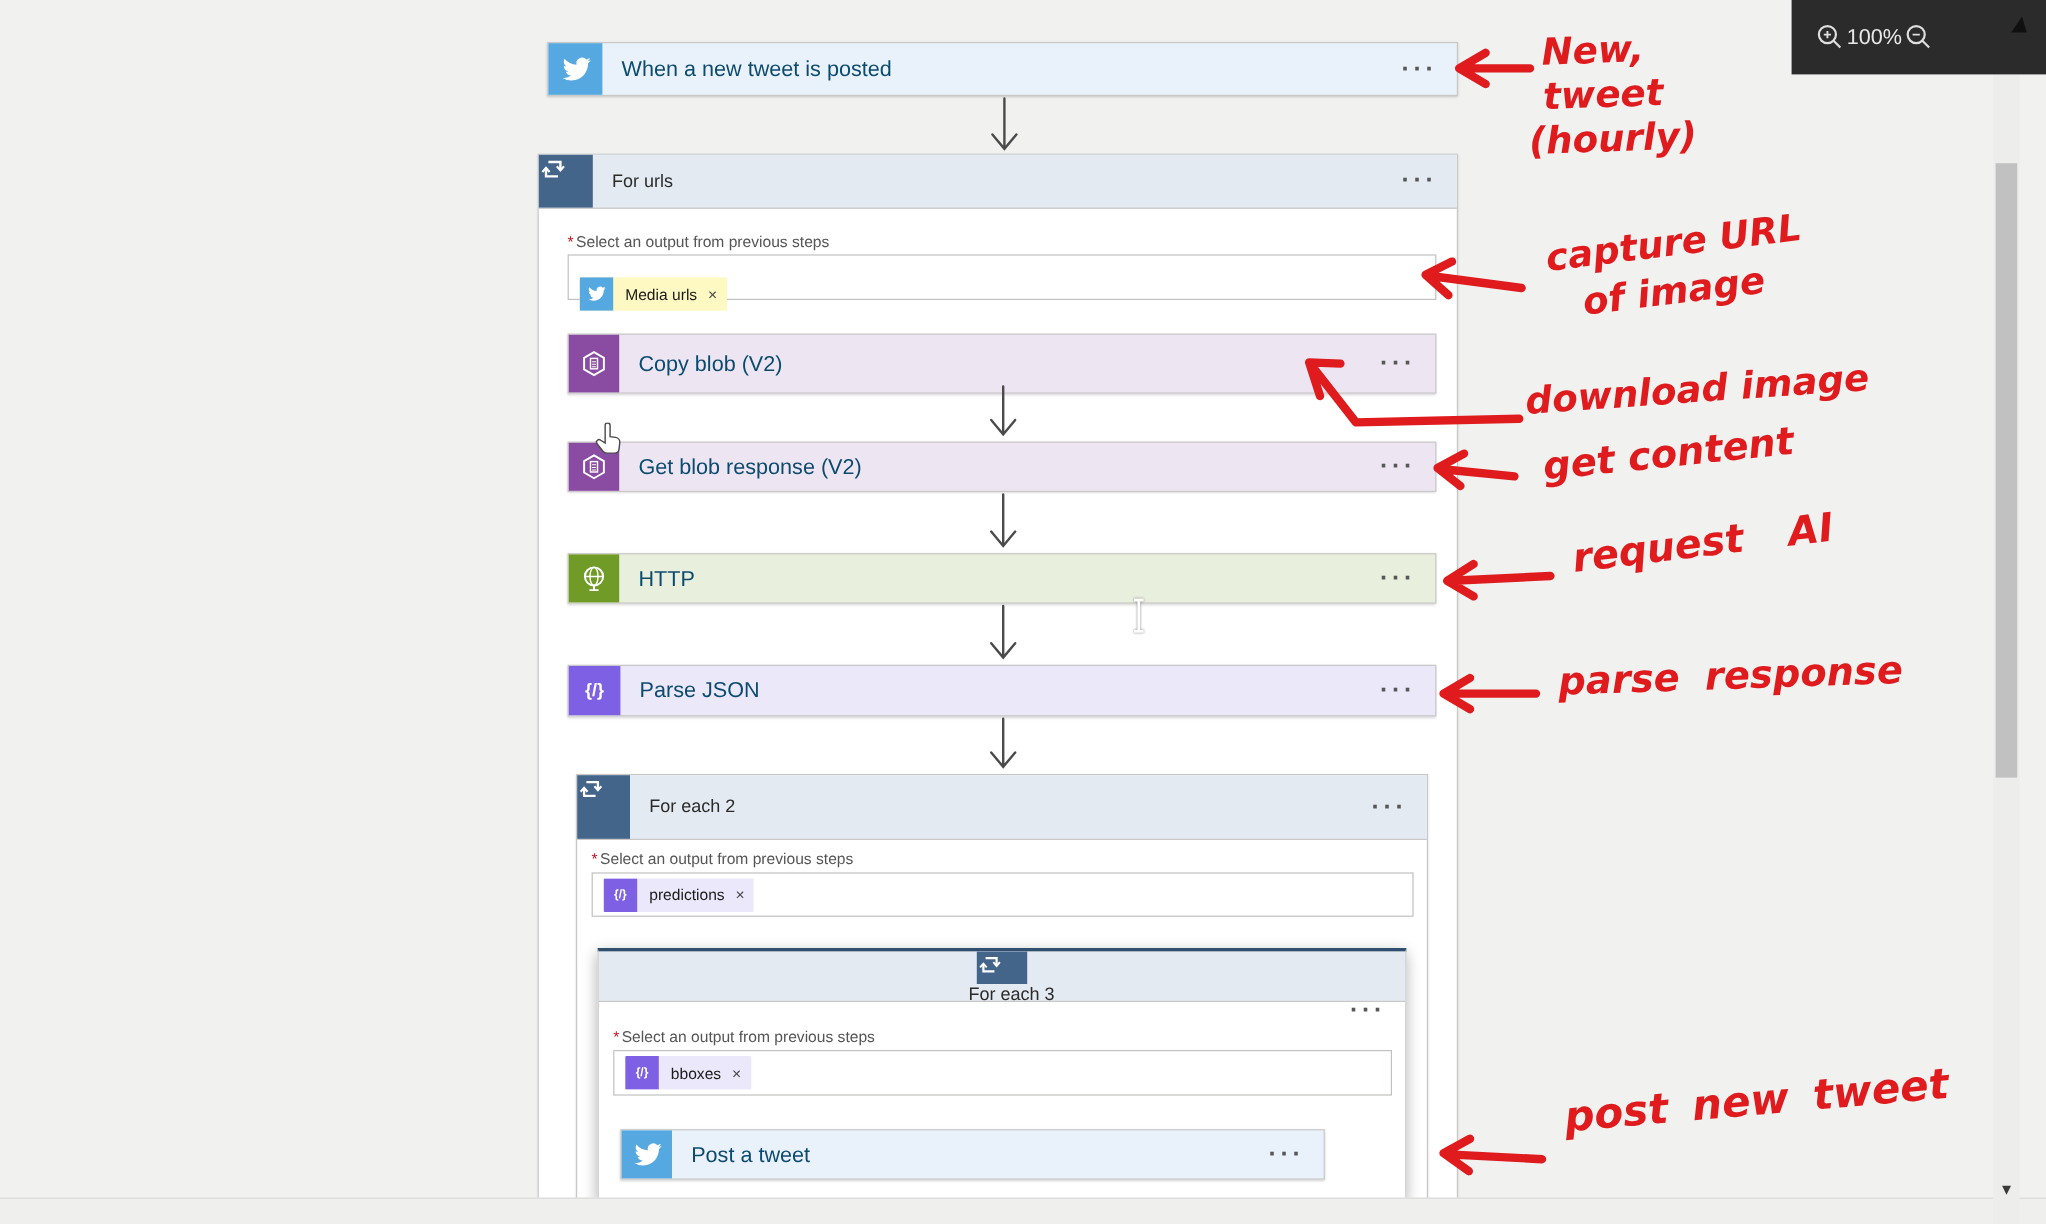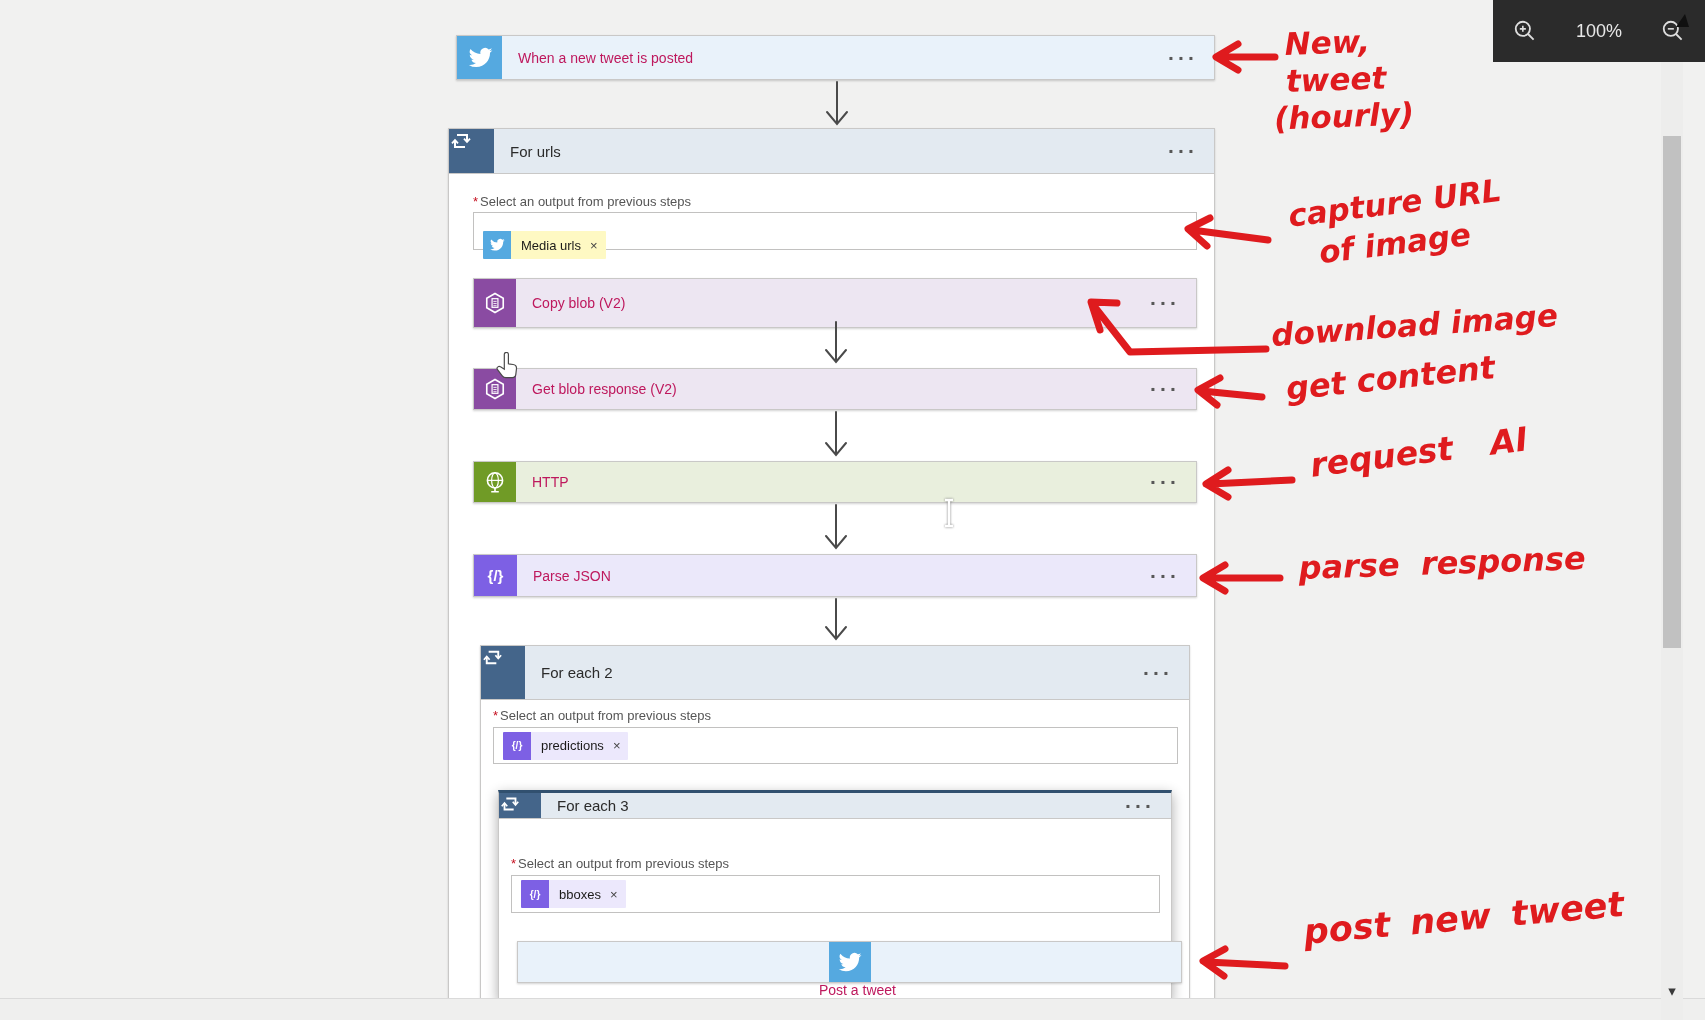--- a/index.html
+++ b/index.html
@@ -2,21 +2,21 @@
 <html><head>
 <meta charset="utf-8">
 <style>
   html,body{margin:0;padding:0;background:#f1f1f0;font-family:"Liberation Sans",sans-serif;}
   #canvas{position:relative;width:1705px;height:1020px;overflow:hidden;background:#f1f1f0;}
 
   
   .card{position:absolute;display:flex;align-items:center;box-sizing:border-box;
         border:1px solid #c9c8c7;background:#fff;box-shadow:0 1px 2px rgba(0,0,0,.18);}
   .card .cicon{height:100%;flex:0 0 auto;display:flex;align-items:center;justify-content:center;}
-  .card .ctitle{padding-left:16px;font-size:14px;color:#be185d;white-space:nowrap;}
+  .card .ctitle{padding-left:16px;font-size:18px;color:#0c4a6e;white-space:nowrap;}
   .card .cmenu{margin-left:auto;padding-right:16px;color:#575757;font-size:21px;font-weight:700;
                letter-spacing:3px;line-height:10px;cursor:pointer;}
 
   
   .scope{position:absolute;box-sizing:border-box;border:1px solid #c9c8c7;background:#fff;
          box-shadow:0 1px 2px rgba(0,0,0,.15);}
   .scope-header{position:absolute;left:0;top:0;right:0;display:flex;align-items:center;
                 background:#e3eaf1;border-bottom:1px solid #c9c8c7;box-sizing:border-box;}
   .scope-header .cicon{height:100%;}
   .scope-header .ctitle{padding-left:16px;font-size:15px;color:#2b2b2b;}
@@ -55,34 +55,34 @@
   #card-parsejson .cicon{width:43px;background:#7d60e4;font-size:15px;color:#fff;font-weight:700;}
 
   #foreach2{left:480px;top:645px;width:710px;height:355px;}
   #foreach2 .scope-header{height:54px;}
   #foreach2 .cicon{width:44px;background:#44658a;}
   #label2{left:493px;top:708px;}
   #input2{left:493px;top:727px;width:685px;height:37px;}
 
   #foreach3{left:498px;top:790px;width:674px;height:210px;border-top:3px solid #31506f;
             box-shadow:0 4px 12px rgba(0,0,0,.33);}
-  #foreach3 .scope-header{height:26px;}
+  #foreach3 .scope-header{height:42px;flex-direction:column;}
   #foreach3 .cicon{width:42px;background:#44658a;}
   #label3{left:511px;top:856px;}
   #input3{left:511px;top:875px;width:649px;height:38px;}
 
-  #card-posttweet{left:517px;top:941px;width:665px;height:42px;background:#e9f2fa;flex-direction:column;}
+  #card-posttweet{left:517px;top:941px;width:587px;height:42px;background:#e9f2fa;}
   #card-posttweet .cicon{width:42px;background:#55a9e0;}
 
   #bottom-strip{position:absolute;left:0;top:998px;width:1705px;height:22px;background:#efefee;
                 border-top:1px solid #dadada;z-index:6;}
 
   
   #zoom-box{position:absolute;left:1493px;top:0;width:212px;height:62px;background:#2b2b2b;
-            display:flex;align-items:center;justify-content:space-between;padding:0 18px;
+            display:flex;align-items:center;padding:0 18px;
             box-sizing:border-box;z-index:25;}
   #zoom-level{color:#e8e8e8;font-size:18px;}
   .zoom-btn{cursor:pointer;display:flex;}
   #zoom-notch{position:absolute;left:1676px;top:14px;width:0;height:0;z-index:26;
               border-left:9px solid transparent;border-right:4px solid transparent;
               border-bottom:13px solid #101010;}
 
   
   #scroll-track{position:absolute;left:1661px;top:62px;width:22px;height:958px;background:#ededec;z-index:24;}
   #scroll-thumb{position:absolute;left:2px;top:74px;width:18px;height:512px;background:#c1c1c1;cursor:pointer;}

